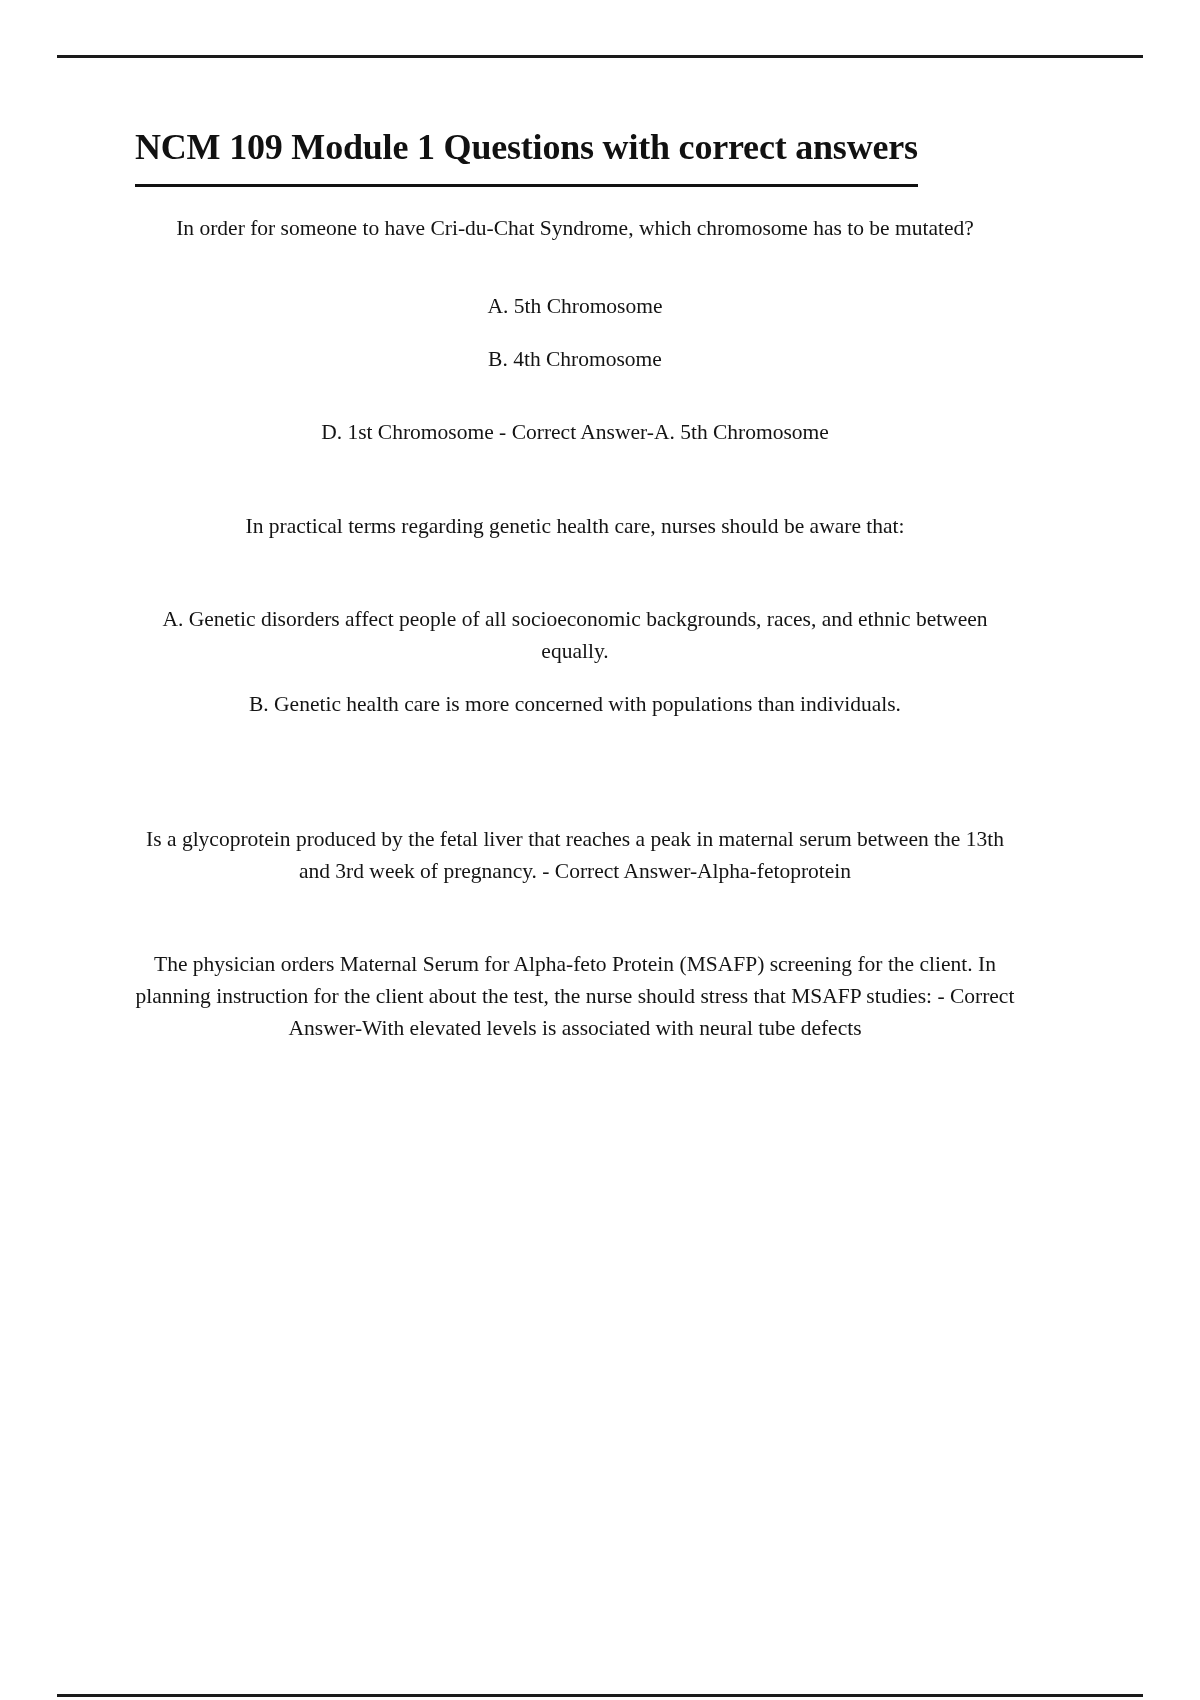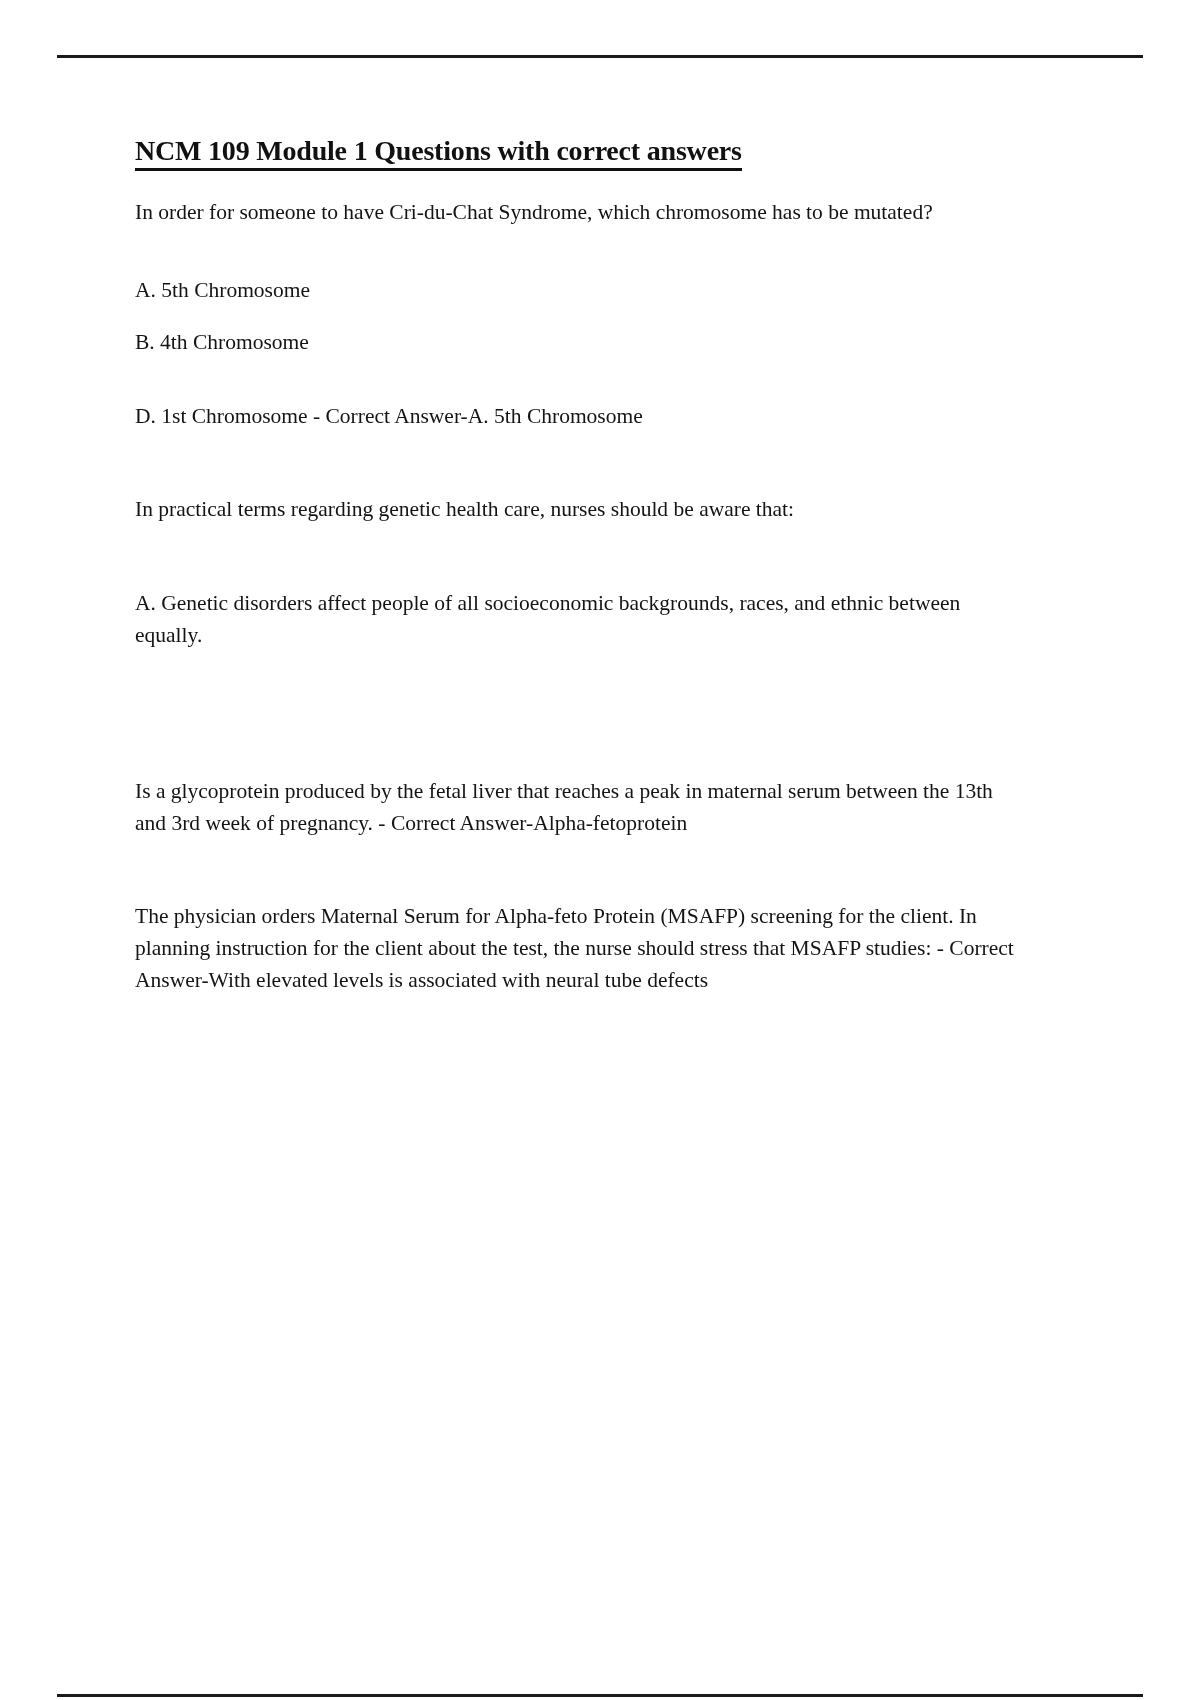--- a/index.html
+++ b/index.html
@@ -34,35 +34,35 @@
   .rule-bottom { top: 1694px; }
 
   .content {
     position: absolute;
     left: 135px;
     top: 118px;
     width: 880px;
   }
 
   .doc-title {
-    font-size: 28px;
+    font-size: 36px;
     font-weight: bold;
     line-height: 1.18;
-    margin: 16px 0 26px 0;
+    margin: 8px 0 26px 0;
     letter-spacing: -0.2px;
     display: inline-block;
     border-bottom: 3px solid #111111;
-    padding-bottom: 1px;
+    padding-bottom: 16px;
   }
 
   .para {
     font-size: 21.5px;
     line-height: 1.47;
     margin: 0;
-    text-align: left;
+    text-align: center;
     color: #141414;
   }
 
   .gap-sm { height: 21px; }
   .gap-md { height: 46px; }
   .gap-lg { height: 62px; }
 </style>
 </head>
 <body>
 
@@ -94,20 +94,21 @@
     <div class="gap-lg"></div>
 
     <p class="para">In practical terms regarding genetic health care, nurses should be aware that:</p>
 
     <div class="gap-lg"></div>
 
     <p class="para">A. Genetic disorders affect people of all socioeconomic backgrounds, races, and ethnic between equally.</p>
 
     <div class="gap-sm"></div>
 
+    <p class="para">B. Genetic health care is more concerned with populations than individuals.</p>
 
     <div class="gap-sm"></div>
 
 
     <div class="gap-sm"></div>
 
 
     <div class="gap-lg"></div>
 
     <p class="para">Is a glycoprotein produced by the fetal liver that reaches a peak in maternal serum between the 13th and 3rd week of pregnancy. - Correct Answer-Alpha-fetoprotein</p>

